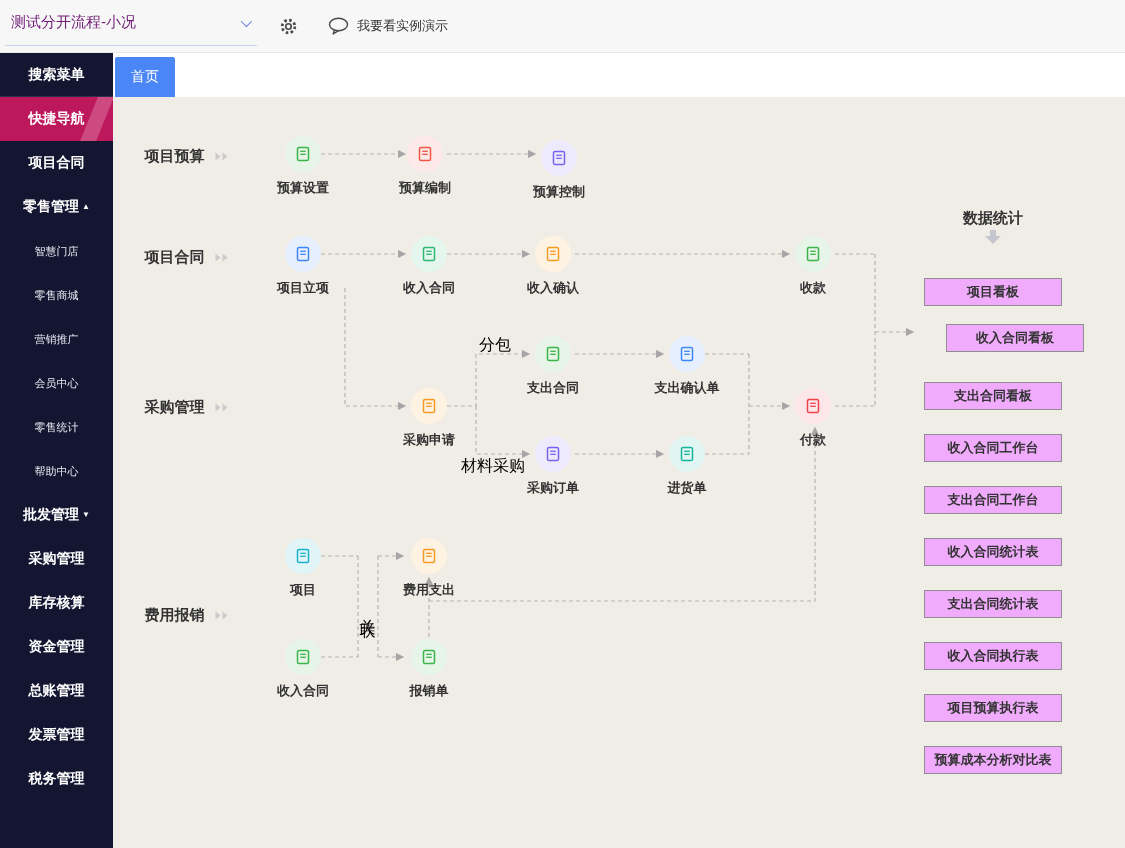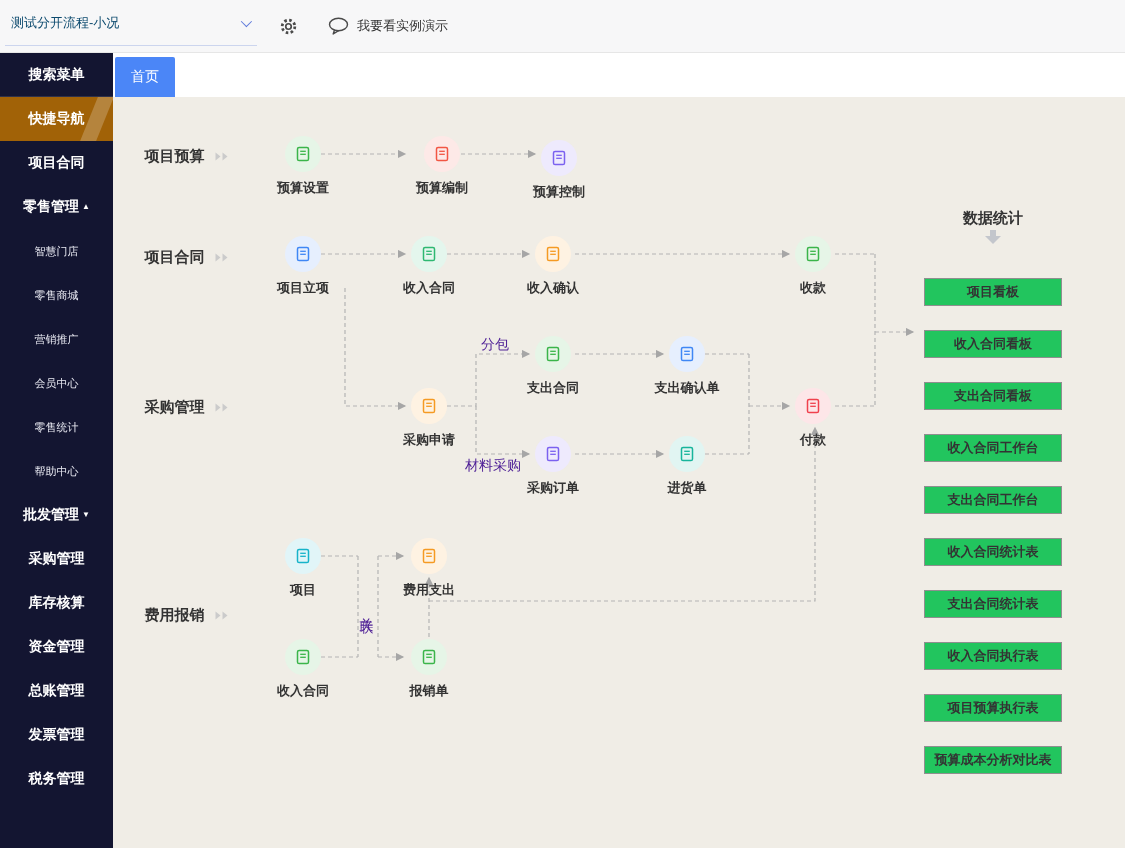--- a/index.html
+++ b/index.html
@@ -8,54 +8,54 @@
   .app{width:1125px;height:848px;display:flex;flex-direction:column}
 
   
   .topbar{flex:0 0 53px;height:53px;display:flex;align-items:stretch;background:#f7f7f8;border-bottom:1px solid #e6e6e6}
   .logo{flex:0 0 113px;width:113px;background:#8e1f22;color:#fff;padding:7px 6px 4px 8px;display:flex;flex-direction:column}
   .logo-row{display:flex;align-items:center;gap:4px}
   .logo-mark{width:19px;height:17px;flex:0 0 19px}
   .logo-title{font-size:12px;font-weight:700;white-space:nowrap}
   .logo-sub{font-size:11px;margin-top:3px}
   .workspace{display:flex;align-items:center;justify-content:space-between;width:252px;height:46px;margin-left:5px;padding:0 8px 0 6px;border-bottom:1px solid #ccd5ee;cursor:pointer}
-  .ws-text{font-size:13px;color:#0c4a6e}
+  .ws-text{font-size:15px;color:#701a75}
   .ws-chevron{width:8px;height:8px;border-right:1.5px solid #5f7adb;border-bottom:1.5px solid #5f7adb;transform:rotate(45deg) translateY(-2px)}
   .gear{margin-left:22px;align-self:center;cursor:pointer;line-height:0}
   .demo{margin-left:30px;align-self:center;display:flex;align-items:center;gap:8px;font-size:13px;color:#333;cursor:pointer}
 
   
   .body-row{flex:1;display:flex;min-height:0}
   .sidebar{flex:0 0 113px;width:113px;background:#131531;overflow:hidden}
   .sb-item{height:44px;display:flex;align-items:center;justify-content:center;gap:3px;color:#fff;font-size:14px;font-weight:700;cursor:pointer;position:relative}
   .sb-item.sub{font-weight:500;font-size:11px;color:#e9eaf3}
   .sb-item:first-child{border-bottom:1px solid rgba(255,255,255,.12)}
-  .sb-item.active{background:#a16207}
+  .sb-item.active{background:#be185d}
   .sb-item.active::after{content:'';position:absolute;right:8px;top:0;bottom:0;width:16px;background:rgba(255,255,255,.22);transform:skewX(-22deg)}
   .sb-arrow{font-size:8px;line-height:1}
 
   .content-col{flex:1;display:flex;flex-direction:column;min-width:0}
   .tabbar{flex:0 0 44px;height:44px;background:#fff;display:flex;align-items:flex-end;padding-left:2px}
   .tab{width:60px;height:40px;background:#4b86f7;color:#fff;font-size:14px;display:flex;align-items:center;justify-content:center;border-radius:2px 2px 0 0;cursor:pointer}
 
   
   .main{flex:1;position:relative;background:#f0ede6;overflow:hidden}
   .edges{position:absolute;left:0;top:0}
   .row-label{position:absolute;transform:translate(-50%,-50%);display:flex;align-items:center;font-size:15px;font-weight:700;color:#333;white-space:nowrap}
   .row-label .dbl{margin-left:10px;line-height:0}
   .flow-node{position:absolute;transform:translateX(-50%);display:flex;flex-direction:column;align-items:center;width:96px;cursor:pointer}
   .node-circle{width:36px;height:36px;border-radius:50%;display:flex;align-items:center;justify-content:center}
   .node-label{margin-top:7px;font-size:13px;font-weight:700;color:#333;white-space:nowrap}
-  .edge-label{position:absolute;transform:translate(-50%,-50%);font-size:14px;color:#4c1d95;white-space:nowrap}
+  .edge-label{position:absolute;transform:translate(-50%,-50%);font-size:16px;color:#000000;white-space:nowrap}
   .edge-label.vertical{writing-mode:vertical-rl;letter-spacing:3px}
 
   .stats{position:absolute;left:811px;top:0;width:138px;height:100%}
   .stats-title{position:absolute;top:112px;width:100%;text-align:center;font-size:15px;font-weight:700;color:#333}
   .stats-arrow{position:absolute;top:133px;left:50%;transform:translateX(-50%);line-height:0}
-  .stat-box{position:absolute;left:0;width:138px;height:28px;background:#22c55e;border:1px solid #8f8f8f;display:flex;align-items:center;justify-content:center;font-size:13px;font-weight:700;color:#333;white-space:nowrap;cursor:pointer}
+  .stat-box{position:absolute;left:0;width:138px;height:28px;background:#f0abfc;border:1px solid #8f8f8f;display:flex;align-items:center;justify-content:center;font-size:13px;font-weight:700;color:#333;white-space:nowrap;cursor:pointer}
 </style>
 </head>
 <body>
 
 <div class="app">
 
   <div class="topbar">
 
     <div class="workspace">
       <span class="ws-text">测试分开流程-小况</span>
@@ -224,21 +224,21 @@
             <div class="flow-node" style="left: 190px; top: 39px;">
               <div class="node-circle" style="background: rgb(230, 245, 231); color: rgb(59, 181, 74);">
                 <svg width="16" height="16" viewBox="0 0 16 16">
                   <rect x="2.5" y="1.5" width="11" height="13" rx="1.6" fill="none" stroke="currentColor" stroke-width="1.5"></rect>
                   <line x1="5.2" y1="5.3" x2="10.8" y2="5.3" stroke="currentColor" stroke-width="1.3"></line>
                   <line x1="5.2" y1="8.3" x2="10.8" y2="8.3" stroke="currentColor" stroke-width="1.3"></line>
                 </svg>
               </div>
               <div class="node-label">预算设置</div>
             </div>
-            <div class="flow-node" style="left: 329px; top: 39px;">
+            <div class="flow-node" style="left: 312px; top: 39px;">
               <div class="node-circle" style="background: rgb(253, 233, 231); color: rgb(242, 86, 67);">
                 <svg width="16" height="16" viewBox="0 0 16 16">
                   <rect x="2.5" y="1.5" width="11" height="13" rx="1.6" fill="none" stroke="currentColor" stroke-width="1.5"></rect>
                   <line x1="5.2" y1="5.3" x2="10.8" y2="5.3" stroke="currentColor" stroke-width="1.3"></line>
                   <line x1="5.2" y1="8.3" x2="10.8" y2="8.3" stroke="currentColor" stroke-width="1.3"></line>
                 </svg>
               </div>
               <div class="node-label">预算编制</div>
             </div>
             <div class="flow-node" style="left: 446px; top: 43px;">
@@ -400,21 +400,21 @@
 
         <div class="stats">
           <div class="stats-title">数据统计</div>
           <span class="stats-arrow">
             <svg width="16" height="15" viewBox="0 0 16 15">
                 <path d="M5 0 h6 v6 h5 l-8 8 -8 -8 h5 z" fill="#c3c6cc"></path>
               </svg>
           </span>
           <div>
               <div class="stat-box" style="top: 181px;">项目看板</div>
-              <div class="stat-box" style="top: 233px;">收入合同看板</div>
+              <div class="stat-box" style="top: 227px; margin-left: 22px;">收入合同看板</div>
               <div class="stat-box" style="top: 285px;">支出合同看板</div>
               <div class="stat-box" style="top: 337px;">收入合同工作台</div>
               <div class="stat-box" style="top: 389px;">支出合同工作台</div>
               <div class="stat-box" style="top: 441px;">收入合同统计表</div>
               <div class="stat-box" style="top: 493px;">支出合同统计表</div>
               <div class="stat-box" style="top: 545px;">收入合同执行表</div>
               <div class="stat-box" style="top: 597px;">项目预算执行表</div>
               <div class="stat-box" style="top: 649px;">预算成本分析对比表</div>
             </div>
         </div>

